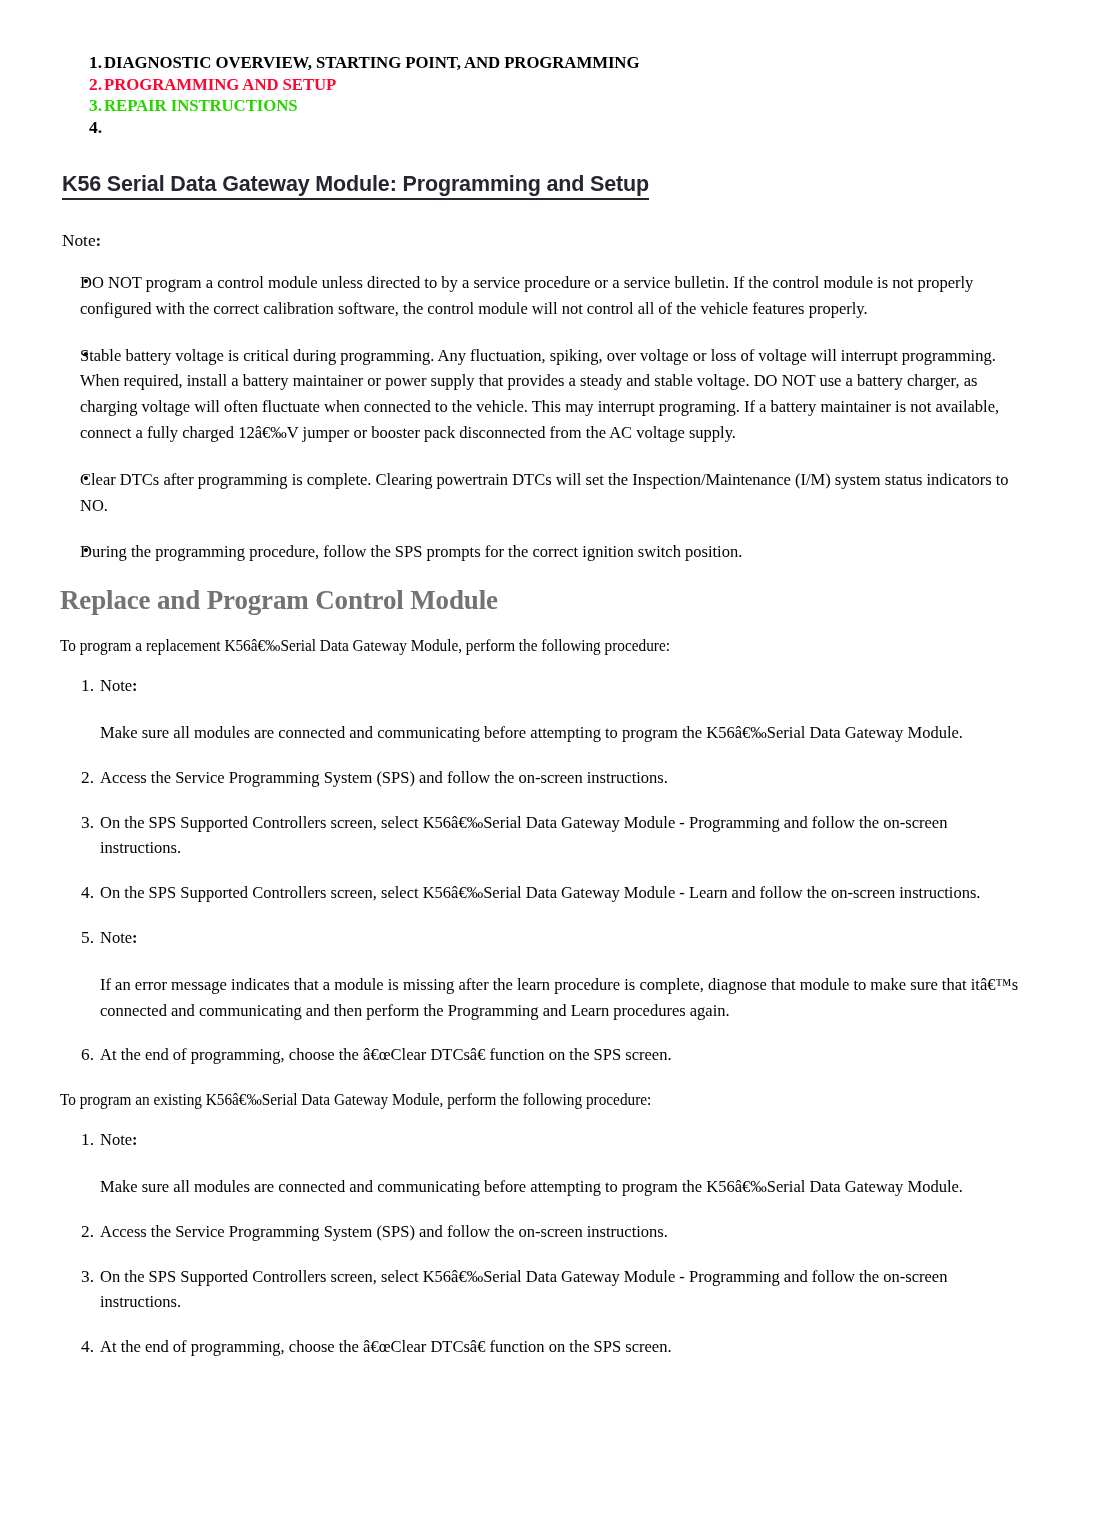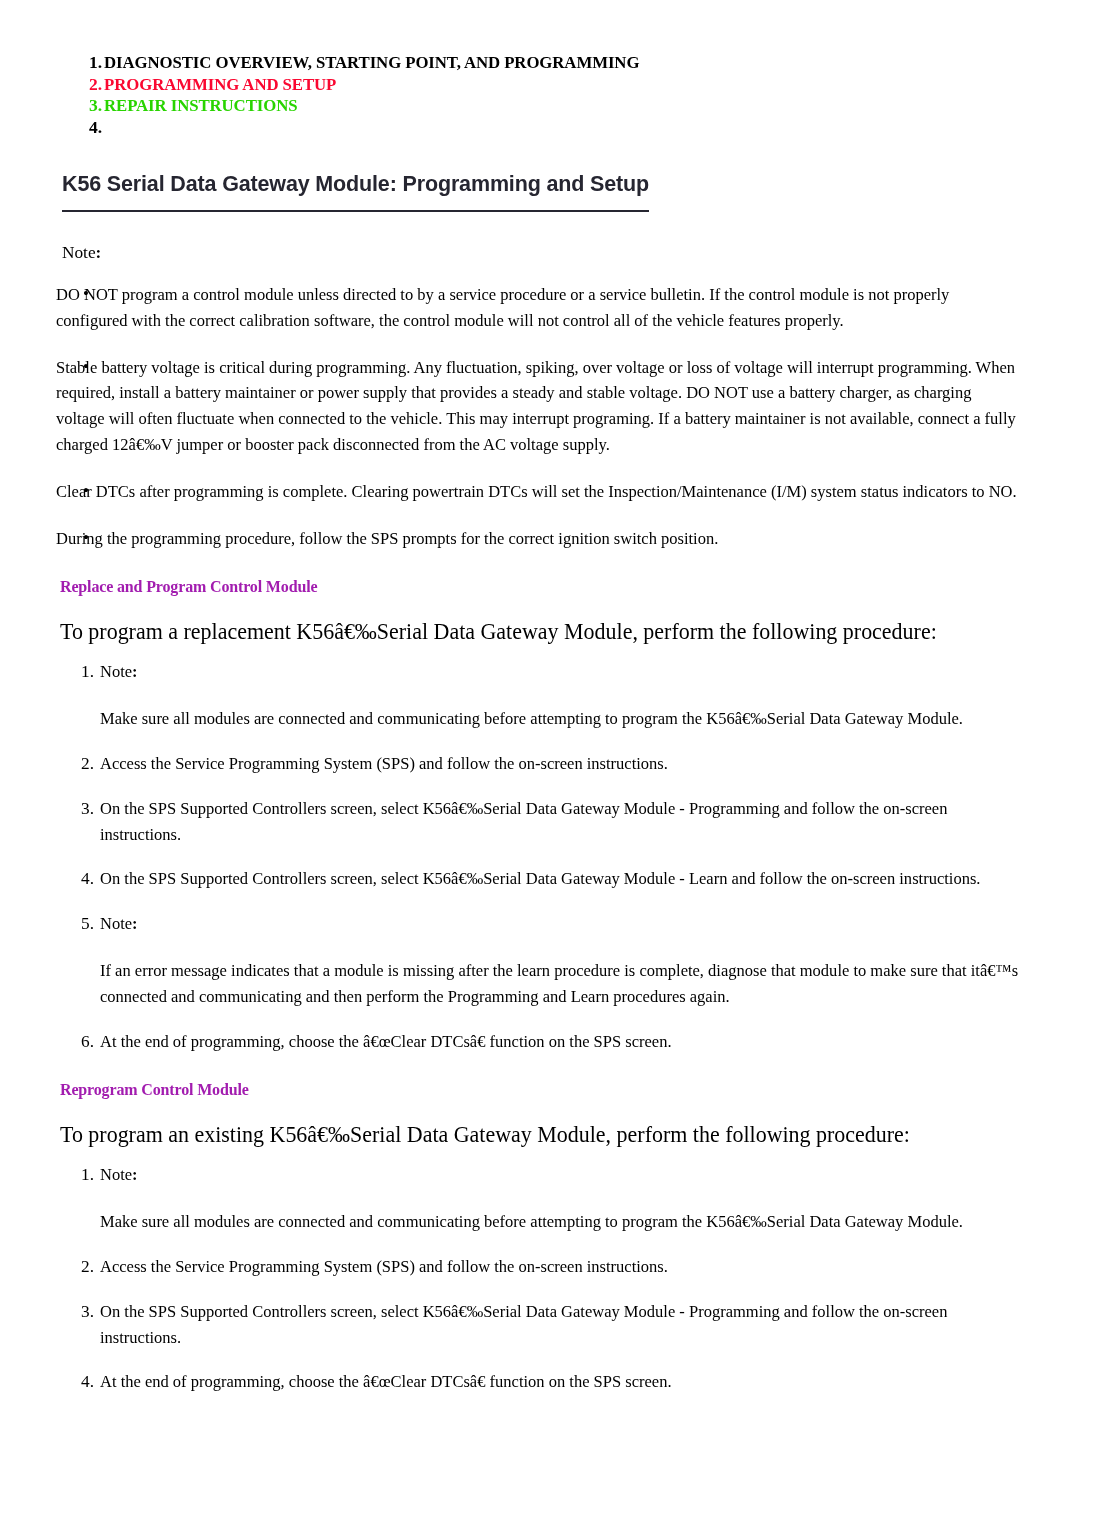--- a/index.html
+++ b/index.html
@@ -50,21 +50,21 @@
   }
   .toc-item.c-black, .toc-item.c-black .toc-num { color: #000000; }
   .toc-item.c-red,   .toc-item.c-red   .toc-num { color: #fa0831; }
   .toc-item.c-green, .toc-item.c-green .toc-num { color: #29d400; }
   .toc-item.c-empty, .toc-item.c-empty .toc-num { color: #000000; }
   .toc-item .toc-label { display: inline-block; transform: scaleX(0.96); transform-origin: left center; }
 
   
   .doc-title {
     margin: 33px 0 0 0;
-    padding: 0 0 13px 0;
+    padding: 0 0 1px 0;
     font-family: "Liberation Sans", "DejaVu Sans", sans-serif;
     font-weight: bold;
     font-size: 21.5px;
     line-height: 26px;
     color: #262631;
     display: inline-block;
     border-bottom: 2.5px solid #262631;
     margin-left: 62px;
     letter-spacing: -0.15px;
   }
@@ -79,50 +79,50 @@
 
   
   .bullets {
     margin: 18px 0 0 0;
     padding: 0;
     list-style: none;
   }
   .bullets > li {
     position: relative;
     margin: 0 8px 21px 0;
-    padding-left: 56px;
+    padding-left: 80px;
     padding-right: 42px;
     font-size: 17.3px;
     line-height: 25.8px;
   }
   .bullets > li::before {
     content: "\2022";
     position: absolute;
     left: 83px;
     top: -1px;
     font-size: 17px;
     line-height: 25.8px;
     color: #000;
   }
 
   
   .section-heading {
     margin: 22px 0 0 60px;
     font-family: "Liberation Serif", "DejaVu Serif", serif;
     font-weight: bold;
-    font-size: 16px;
+    font-size: 27px;
     line-height: 27px;
-    color: #a21caf;
+    color: #737373;
     letter-spacing: -0.15px;
   }
 
   .section-intro {
     margin: 20px 12px 0 60px;
     padding-right: 36px;
-    font-size: 23px;
+    font-size: 16px;
     line-height: 23px;
   }
 
   
   .steps {
     margin: 16px 0 0 0;
     padding: 0;
     list-style: none;
   }
   .steps > li {
@@ -207,21 +207,20 @@
         <li>
           <span class="step-num">5.</span>
           <span class="narrow"><span>Note</span><b class="bold-colon">:</b></span>
           <span class="step-sub narrow">If an error message indicates that a module is missing after the learn procedure is complete, diagnose that module to make sure that itâ€™s connected and communicating and then perform the Programming and Learn procedures again.</span>
         </li>
         <li>
           <span class="step-num">6.</span>
           <span class="narrow"><span>At the end of programming, choose the â€œClear DTCsâ€ function on the SPS screen.</span></span>
         </li>
       </ol>
-      <h2 class="section-heading">Reprogram Control Module</h2>
       <p class="section-intro">
         <span class="narrow">To program an existing K56â€‰Serial Data Gateway Module, perform the following procedure:</span>
       </p>
       <ol class="steps">
         <li>
           <span class="step-num">1.</span>
           <span class="narrow"><span>Note</span><b class="bold-colon">:</b></span>
           <span class="step-sub narrow">Make sure all modules are connected and communicating before attempting to program the K56â€‰Serial Data Gateway Module.</span>
         </li>
         <li>

